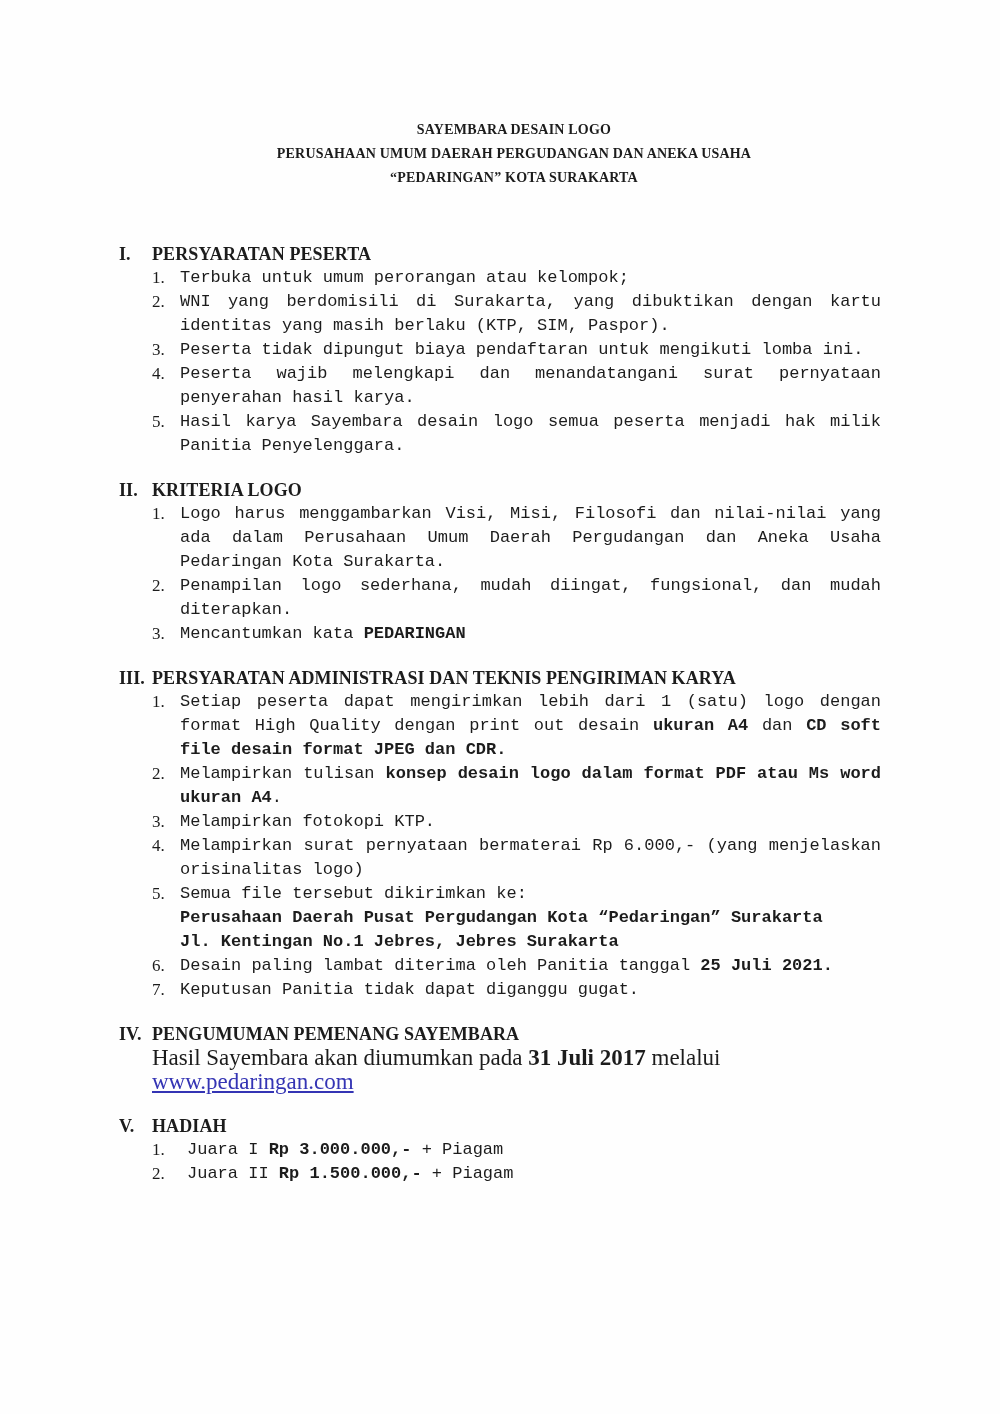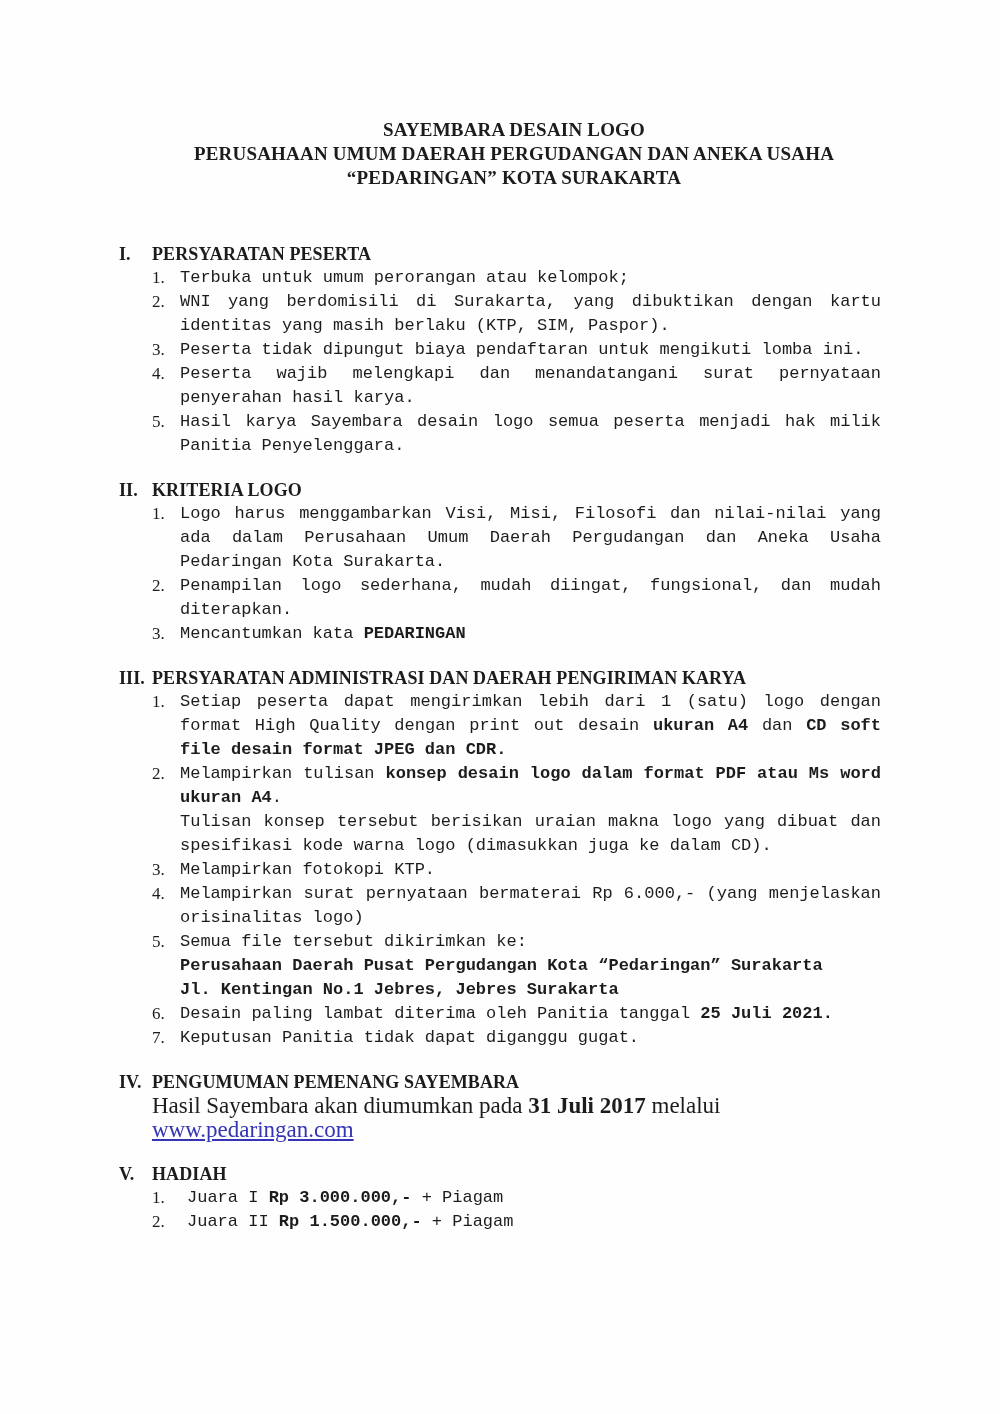--- a/index.html
+++ b/index.html
@@ -18,21 +18,21 @@
   }
   .content {
     width: 762px;
     margin-left: 119px;
   }
   .title {
     padding-top: 118px;
     padding-left: 28px;
     text-align: center;
     font-weight: bold;
-    font-size: 19px;
+    font-size: 14px;
     line-height: 24px;
     letter-spacing: 0.2px;
     margin-bottom: 52px;
   }
   .section + .section {
     margin-top: 20px;
   }
   .shead {
     display: flex;
     font-weight: bold;
@@ -152,34 +152,33 @@
           <div class="ibody">
             <div class="iline"><span>Mencantumkan kata </span><b>PEDARINGAN</b></div>
           </div>
         </div>
       </div>
     </div>
 
     <div class="section">
       <div class="shead">
         <span class="snum">III.</span>
-        <span class="stitle">PERSYARATAN ADMINISTRASI DAN DAERAH PENGIRIMAN KARYA</span>
+        <span class="stitle">PERSYARATAN ADMINISTRASI DAN TEKNIS PENGIRIMAN KARYA</span>
       </div>
       <div class="items">
         <div class="item">
           <span class="inum">1.</span>
           <div class="ibody">
             <div class="iline"><span>Setiap peserta dapat mengirimkan lebih dari 1 (satu) logo dengan format High Quality dengan print out desain </span><b>ukuran A4</b><span>  dan </span><b>CD soft file desain format JPEG dan CDR.</b></div>
           </div>
         </div>
         <div class="item">
           <span class="inum">2.</span>
           <div class="ibody">
             <div class="iline"><span>Melampirkan tulisan </span><b>konsep desain logo dalam format PDF atau Ms word ukuran A4</b><span>.</span></div>
-            <div class="iline"><span>Tulisan konsep tersebut  berisikan uraian makna logo yang dibuat dan spesifikasi kode warna logo (dimasukkan juga ke dalam CD).</span></div>
           </div>
         </div>
         <div class="item">
           <span class="inum">3.</span>
           <div class="ibody">
             <div class="iline"><span>Melampirkan fotokopi KTP.</span></div>
           </div>
         </div>
         <div class="item">
           <span class="inum">4.</span>

